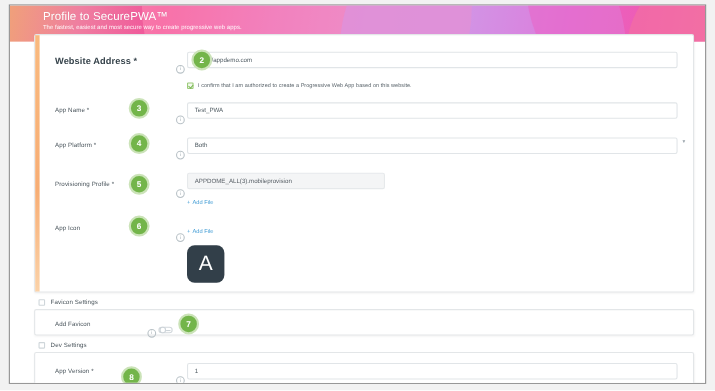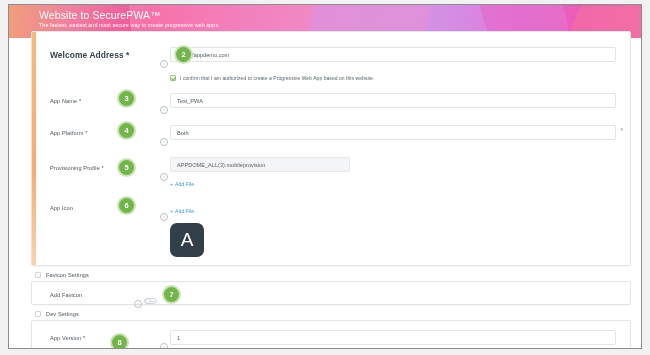--- a/index.html
+++ b/index.html
@@ -335,33 +335,33 @@
 
 <div class="page">
   <div class="window">
 
     <div class="banner">
       <div class="blob blob-a"></div>
       <div class="blob blob-b"></div>
       <div class="blob blob-c"></div>
       <div class="blob blob-d"></div>
       <div class="banner-text">
-        <div class="banner-title">Website to SecurePWA™</div>
+        <div class="banner-title">Profile to SecurePWA™</div>
         <div class="banner-sub">The fastest, easiest and most secure way to create progressive web apps.</div>
       </div>
     </div>
 
     <div class="form-area">
 
       <div class="card" style="top:-7px; padding-bottom:8px;">
         <div class="accent-stripe"></div>
         <div class="card-inner">
 
           <div class="row" style="padding-top:12px;">
-            <div class="row-label big">Welcome Address *</div>
+            <div class="row-label big">Website Address *</div>
             <div class="badge-slot">
               <div class="badge" style="left:42px; top:1px;">2</div>
             </div>
             <div class="info-slot">
               <i class="info-icon">i</i>
             </div>
             <div class="row-field">
               <div class="input">https://appdemo.com</div>
             </div>
           </div>

